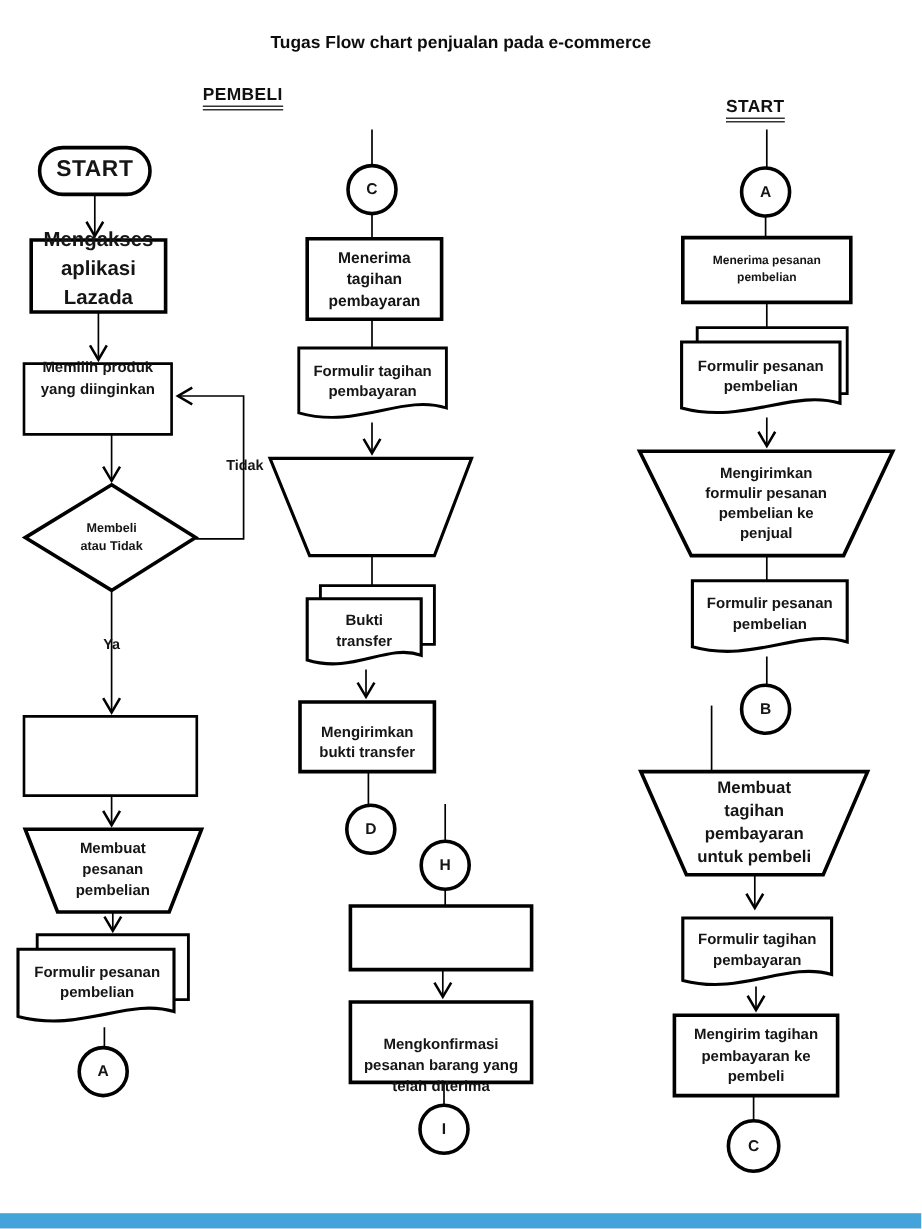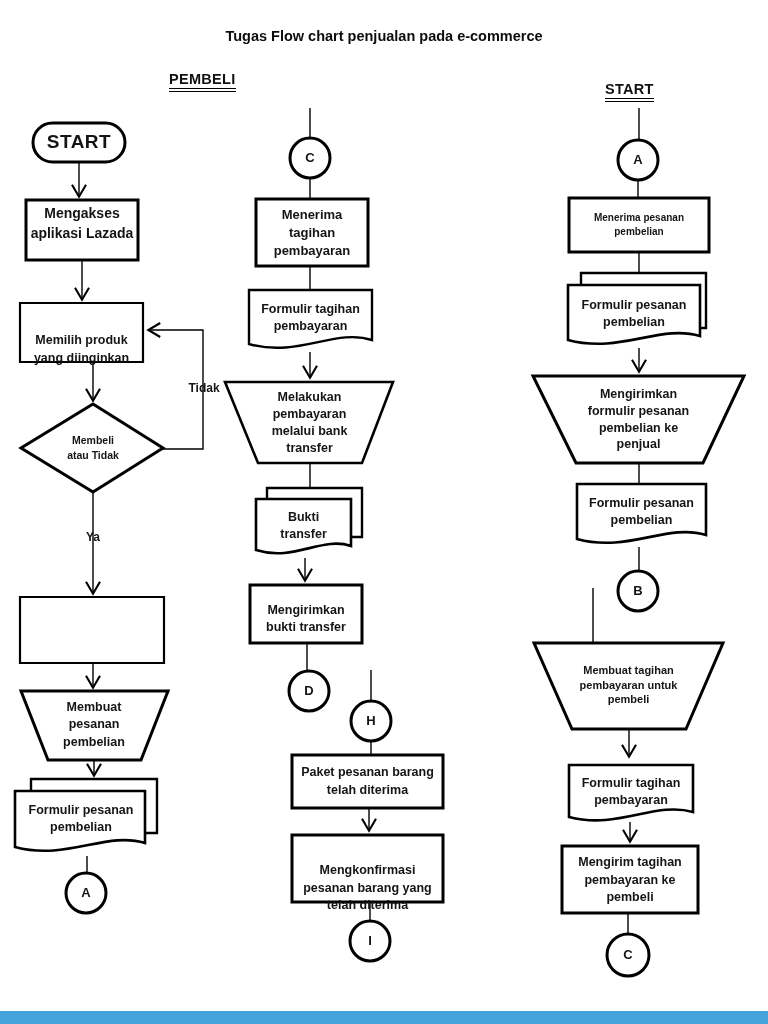--- a/index.html
+++ b/index.html
@@ -101,46 +101,44 @@
       <rect x="562" y="846" width="136" height="67" stroke-width="3"></rect>
       <circle cx="628" cy="955" r="21" stroke-width="3"></circle>
     </g>
   </svg>
 
   <div class="title">Tugas Flow chart penjualan pada e-commerce</div>
   <div class="colhead" id="head-pembeli">PEMBELI</div>
   <div class="colhead" id="head-lazada">START</div>
 
   <div class="nl" style="left:33px;top:123px;width:92px;height:39px;font-size:19px;letter-spacing:.5px;">START</div>
-  <div class="nl" style="left:26px;top:202px;width:112px;height:44px;font-size:14px;">Mengakses aplikasi Lazada</div>
-  <div class="nl" style="left:20px;top:322px;width:123px;height:55px;font-size:12.5px;border-radius:24px;">Memilih produk yang diinginkan</div>
+  <div class="nl" style="left:26px;top:202px;width:112px;height:44px;font-size:17px;">Mengakses aplikasi Lazada</div>
+  <div class="nl" style="left:20px;top:288px;width:123px;height:55px;font-size:12.5px;border-radius:24px;">Memilih produk yang diinginkan</div>
   <div class="nl" style="left:61px;top:412px;width:64px;height:72px;font-size:10.5px;">Membeli atau Tidak</div>
   <div class="nl" style="left:183px;top:380px;width:42px;height:17px;font-size:12px;">Tidak</div>
   <div class="nl" style="left:79px;top:529px;width:28px;height:17px;font-size:12px;">Ya</div>
   <div class="nl" style="left:53px;top:694px;width:82px;height:62px;font-size:12.5px;">Membuat pesanan pembelian</div>
   <div class="nl" style="left:22px;top:796px;width:118px;height:46px;font-size:12.5px;">Formulir pesanan pembelian</div>
   <div class="nl" style="left:66px;top:873px;width:40px;height:40px;font-size:13px;">A</div>
 
   <div class="nl" style="left:290px;top:138px;width:40px;height:40px;font-size:13px;">C</div>
   <div class="nl" style="left:266px;top:202px;width:92px;height:62px;font-size:13px;">Menerima tagihan pembayaran</div>
   <div class="nl" style="left:254px;top:294px;width:113px;height:48px;font-size:12.5px;">Formulir tagihan pembayaran</div>
-  <div class="nl" style="left:264px;top:386px;width:91px;height:74px;font-size:12.5px;line-height:1.35;">Melakukan pembayaran melalui bank transfer</div>
   <div class="nl" style="left:268px;top:503px;width:71px;height:46px;font-size:12.5px;">Bukti transfer</div>
   <div class="nl" style="left:256px;top:588px;width:100px;height:62px;font-size:12.5px;">Mengirimkan bukti transfer</div>
   <div class="nl" style="left:289px;top:671px;width:40px;height:40px;font-size:13px;">D</div>
   <div class="nl" style="left:351px;top:701px;width:40px;height:40px;font-size:13px;">H</div>
-  <div class="nl" style="left:296px;top:758px;width:143px;height:47px;font-size:12.5px;">Paket pesanan barang telah diterima</div>
   <div class="nl" style="left:297px;top:838px;width:141px;height:61px;font-size:12.5px;margin-top:20px;">Mengkonfirmasi pesanan barang yang telah diterima</div>
   <div class="nl" style="left:350px;top:921px;width:40px;height:40px;font-size:13px;">I</div>
 
   <div class="nl" style="left:618px;top:140px;width:40px;height:40px;font-size:13px;">A</div>
   <div class="nl" style="left:574px;top:201px;width:130px;height:48px;font-size:10px;">Menerima pesanan pembelian</div>
   <div class="nl" style="left:572px;top:290px;width:124px;height:48px;font-size:12.5px;">Formulir pesanan pembelian</div>
   <div class="nl" style="left:583px;top:380px;width:111px;height:79px;font-size:12.5px;line-height:1.35;">Mengirimkan formulir pesanan pembelian ke penjual</div>
   <div class="nl" style="left:579px;top:488px;width:125px;height:48px;font-size:12.5px;">Formulir pesanan pembelian</div>
   <div class="nl" style="left:618px;top:571px;width:40px;height:40px;font-size:13px;">B</div>
-  <div class="nl" style="left:578px;top:646px;width:101px;height:78px;font-size:11px;line-height:1.35;">Membuat tagihan pembayaran untuk pembeli</div>
+  <div class="nl" style="left:578px;top:646px;width:101px;height:78px;font-size:14px;line-height:1.35;">Membuat tagihan pembayaran untuk pembeli</div>
   <div class="nl" style="left:574px;top:769px;width:114px;height:46px;font-size:12.5px;">Formulir tagihan pembayaran</div>
   <div class="nl" style="left:569px;top:849px;width:122px;height:63px;font-size:12.5px;">Mengirim tagihan pembayaran ke pembeli</div>
   <div class="nl" style="left:607px;top:934px;width:42px;height:42px;font-size:13px;">C</div>
 
   <div class="footer-bar"></div>
 </div>
 
 </body></html>

